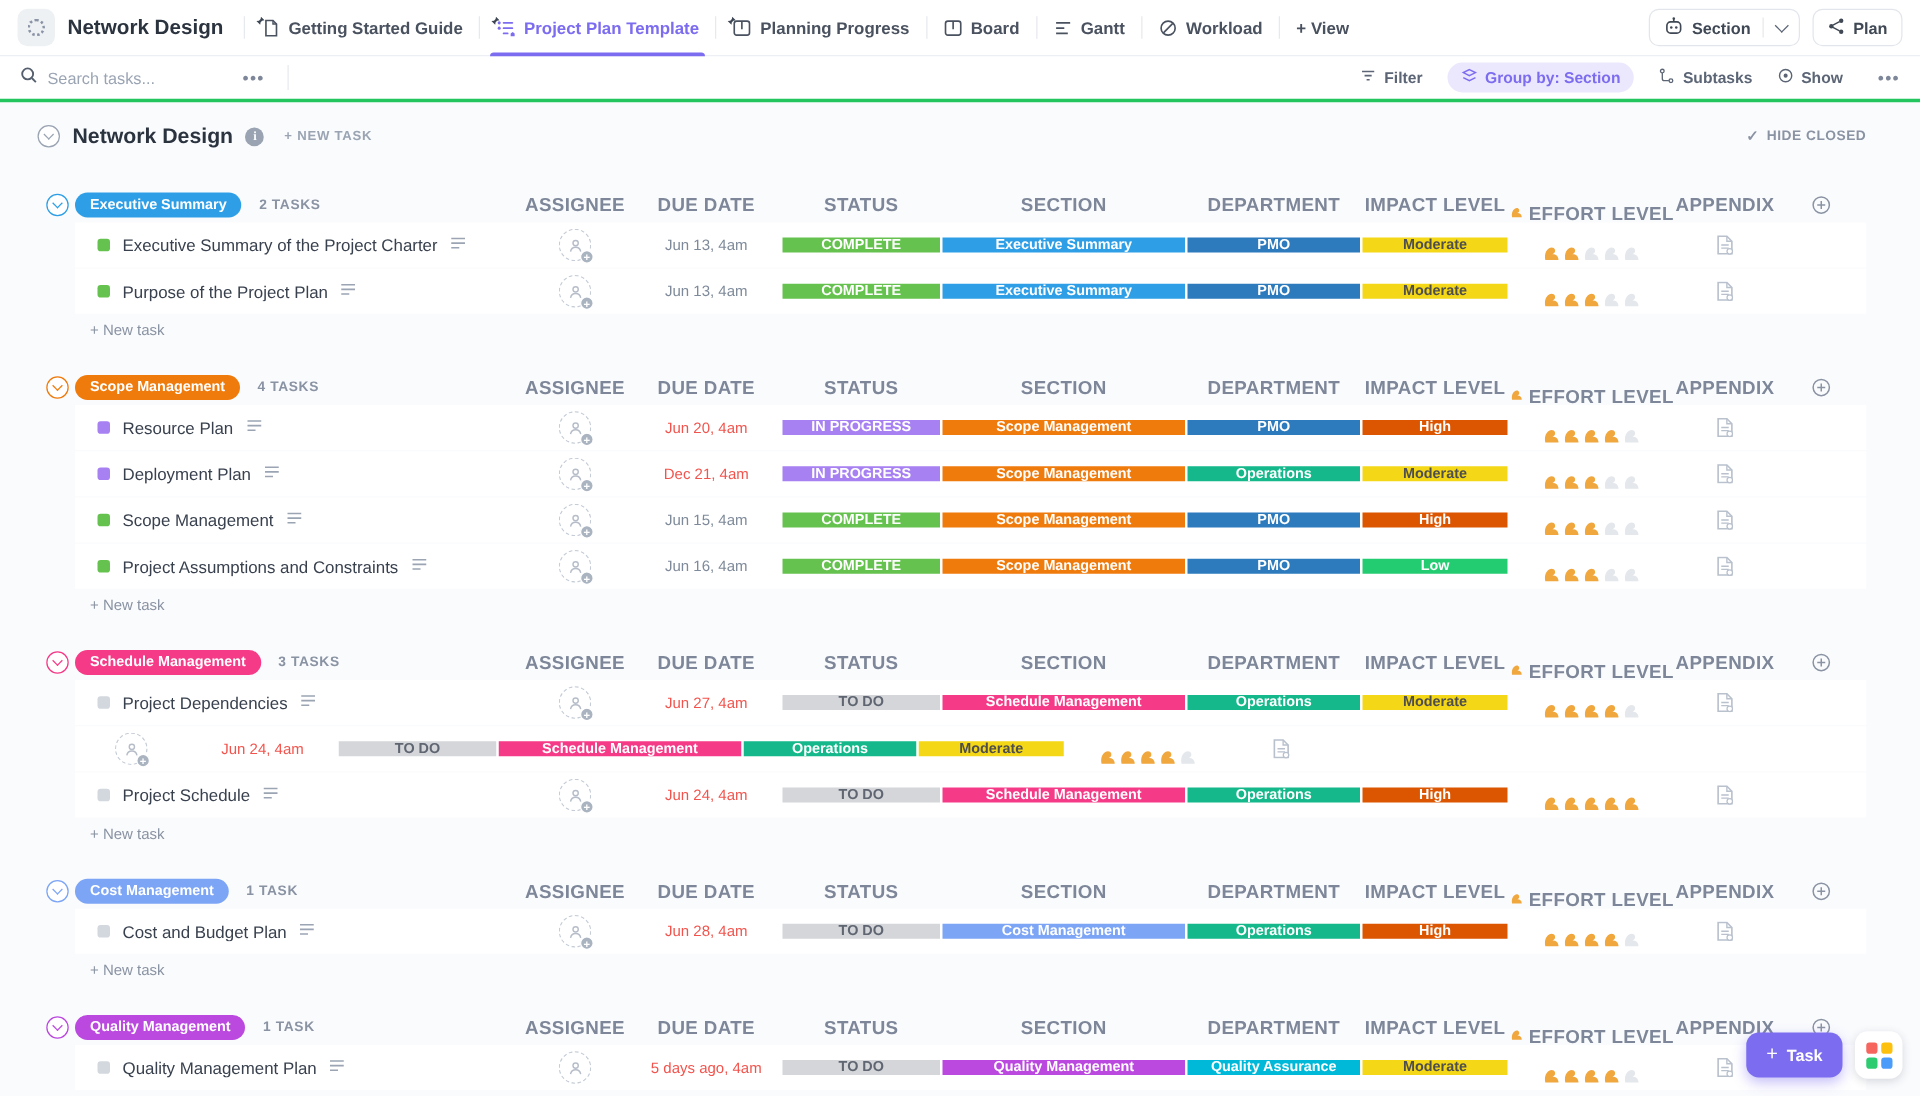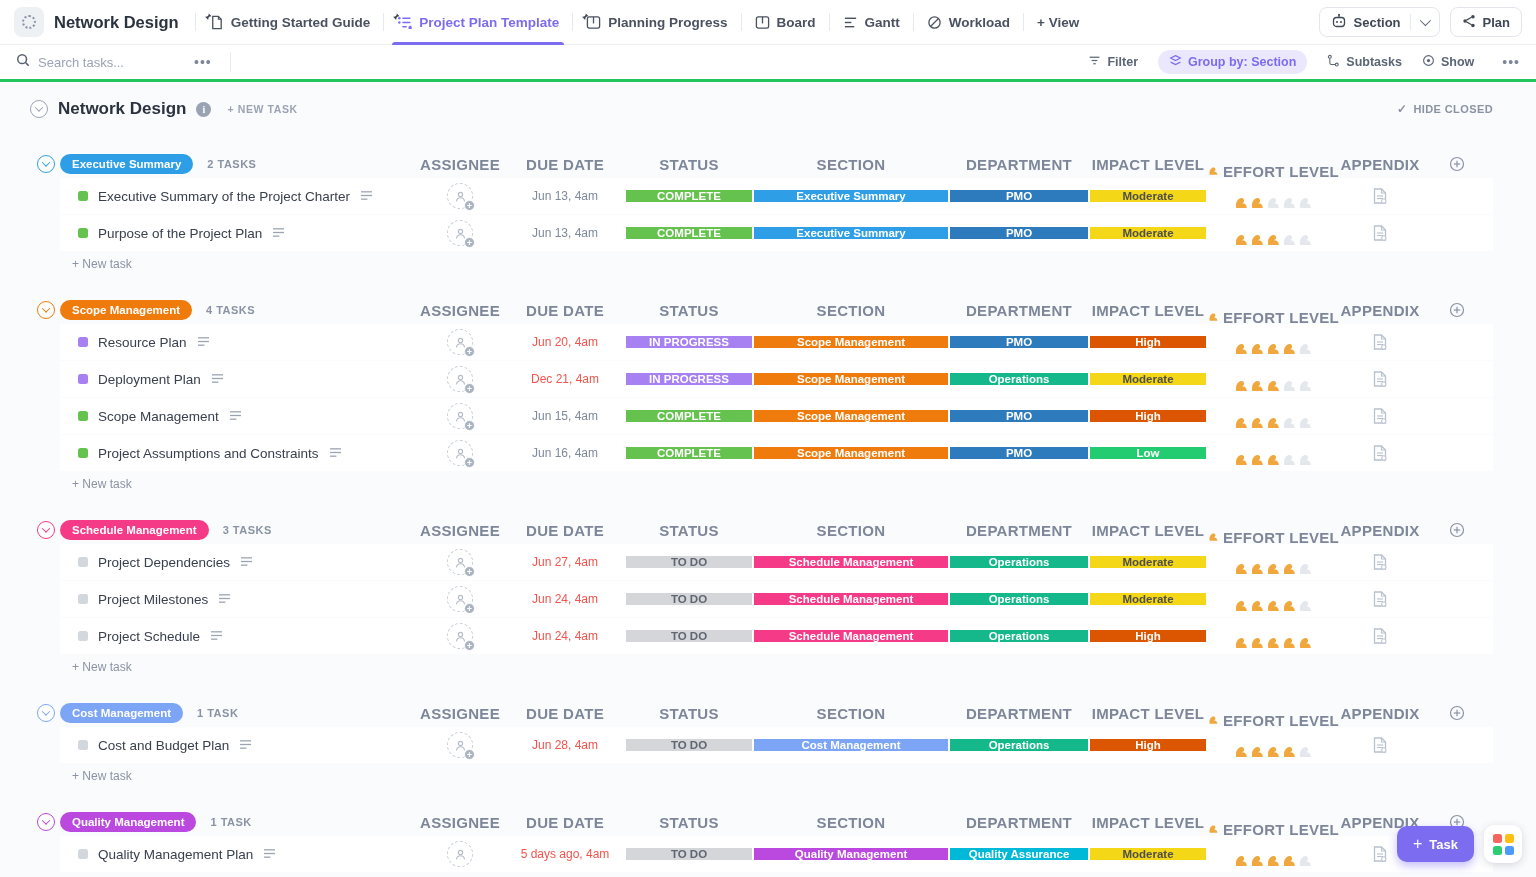--- a/index.html
+++ b/index.html
@@ -926,31 +926,20 @@
                 <path d="M8.5 1 v4 h4" fill="none" stroke="#b9c1cd" stroke-width="1.1"></path>
                 <line x1="4" y1="8" x2="10" y2="8" stroke="#b9c1cd" stroke-width="1.1"></line>
                 <line x1="4" y1="10.5" x2="10" y2="10.5" stroke="#b9c1cd" stroke-width="1.1"></line>
                 <circle cx="10.8" cy="13" r="2.2" fill="#fff" stroke="#b9c1cd" stroke-width="1"></circle>
               </svg>
     </div>
     <div class="c-plus"></div>
   </div>
 
   <div class="trow">
-    <div class="name-cell">
-      <span class="bullet" style="background: rgb(211, 215, 222);"></span>
-      <span class="tname">Project Milestones</span>
-      <span class="desc-ic">
-        <svg width="13" height="11" viewBox="0 0 14 12">
-                  <line x1="1" y1="2" x2="13" y2="2" stroke="#9aa4b3" stroke-width="1.4"></line>
-                  <line x1="1" y1="6" x2="13" y2="6" stroke="#9aa4b3" stroke-width="1.4"></line>
-                  <line x1="1" y1="10" x2="8" y2="10" stroke="#9aa4b3" stroke-width="1.4"></line>
-                </svg>
-      </span>
-    </div>
     <div class="cell c-assignee">
       <div class="assignee-ic">
         <svg width="13" height="13" viewBox="0 0 16 16">
                   <circle cx="8" cy="5.5" r="2.6" fill="none" stroke="#b6bdc9" stroke-width="1.4"></circle>
                   <path d="M3 14 C3.5 10.8 6 9.6 8 9.6 C10 9.6 12.5 10.8 13 14" fill="none" stroke="#b6bdc9" stroke-width="1.4"></path>
                 </svg>
         <span class="plusb">+</span>
       </div>
     </div>
     <div class="cell c-due">

